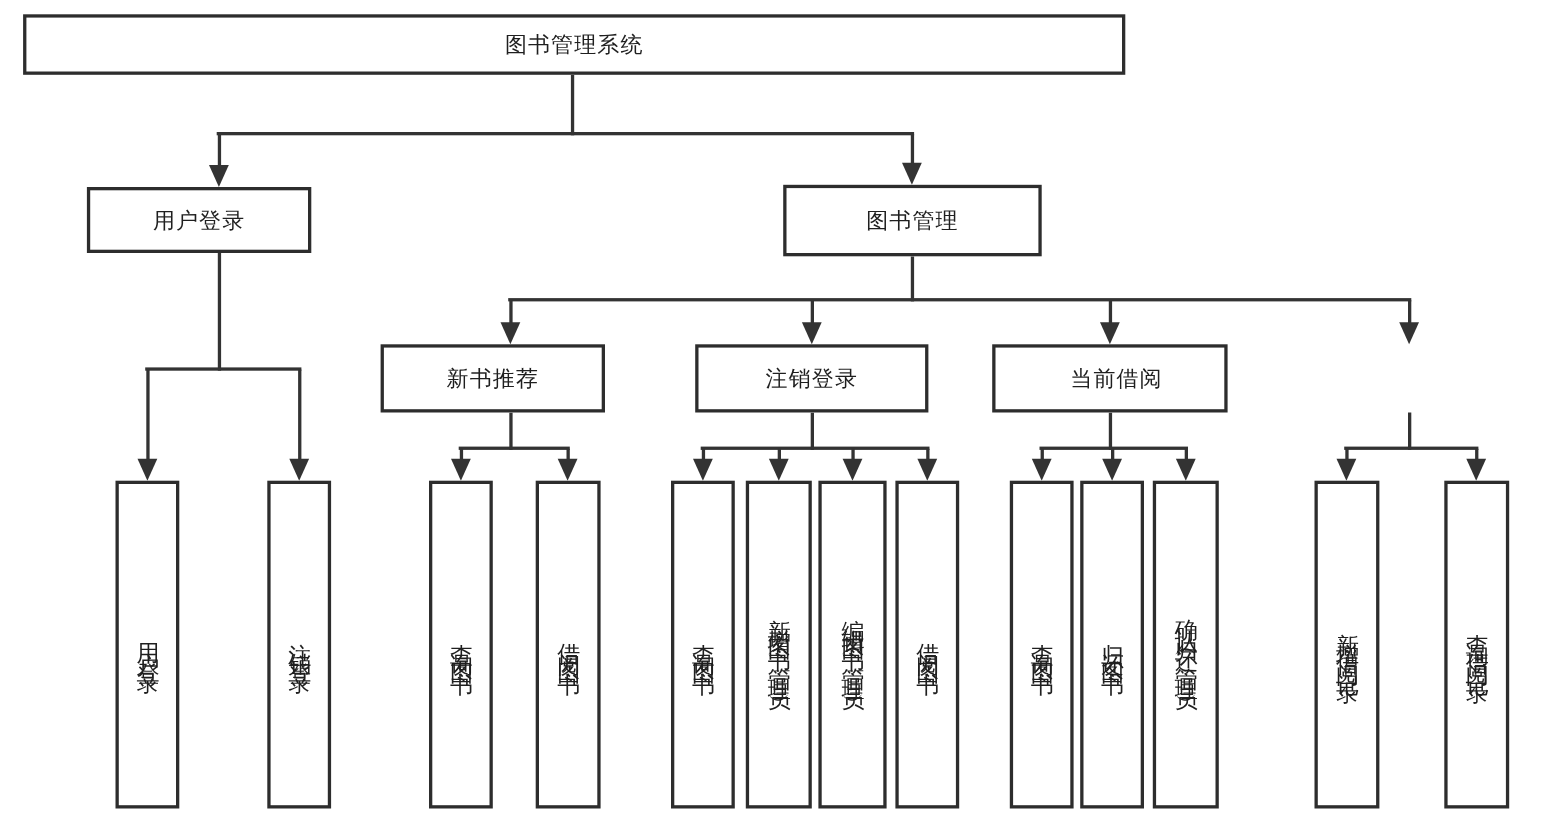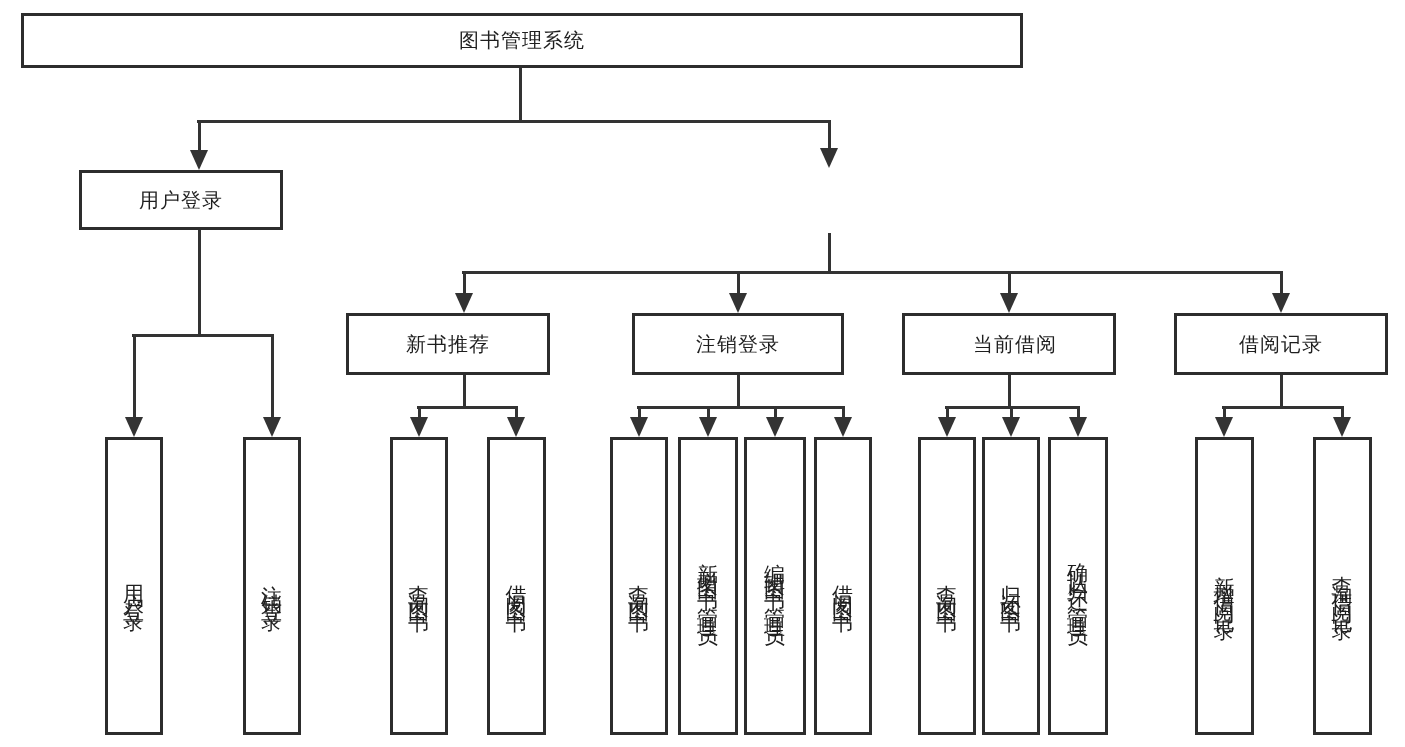--- a/index.html
+++ b/index.html
@@ -56,32 +56,32 @@
 
 <div id="canvas">
 
   <div class="hbox" style="left:21px;top:13px;width:1002px;height:55px;">
     <span>图书管理系统</span>
   </div>
 
   <div class="hbox" style="left:79px;top:170px;width:204px;height:60px;">
     <span>用户登录</span>
   </div>
+  <div class="hbox" style="left:712px;top:168px;width:235px;height:65px;">
+    <span>图书管理</span>
+  </div>
 
   <div class="hbox" style="left:346px;top:313px;width:204px;height:62px;">
     <span>新书推荐</span>
   </div>
   <div class="hbox" style="left:632px;top:313px;width:212px;height:62px;">
     <span>注销登录</span>
   </div>
   <div class="hbox" style="left:902px;top:313px;width:214px;height:62px;padding-left:12px;">
     <span>当前借阅</span>
-  </div>
-  <div class="hbox" style="left:1174px;top:313px;width:214px;height:62px;">
-    <span>借阅记录</span>
   </div>
 
   <div class="vbox" style="left:105px;width:58px;">
     <span class="vtext">用户登录</span>
   </div>
   <div class="vbox" style="left:243px;width:58px;">
     <span class="vtext">注销登录</span>
   </div>
 
   <div class="vbox" style="left:390px;width:58px;">

